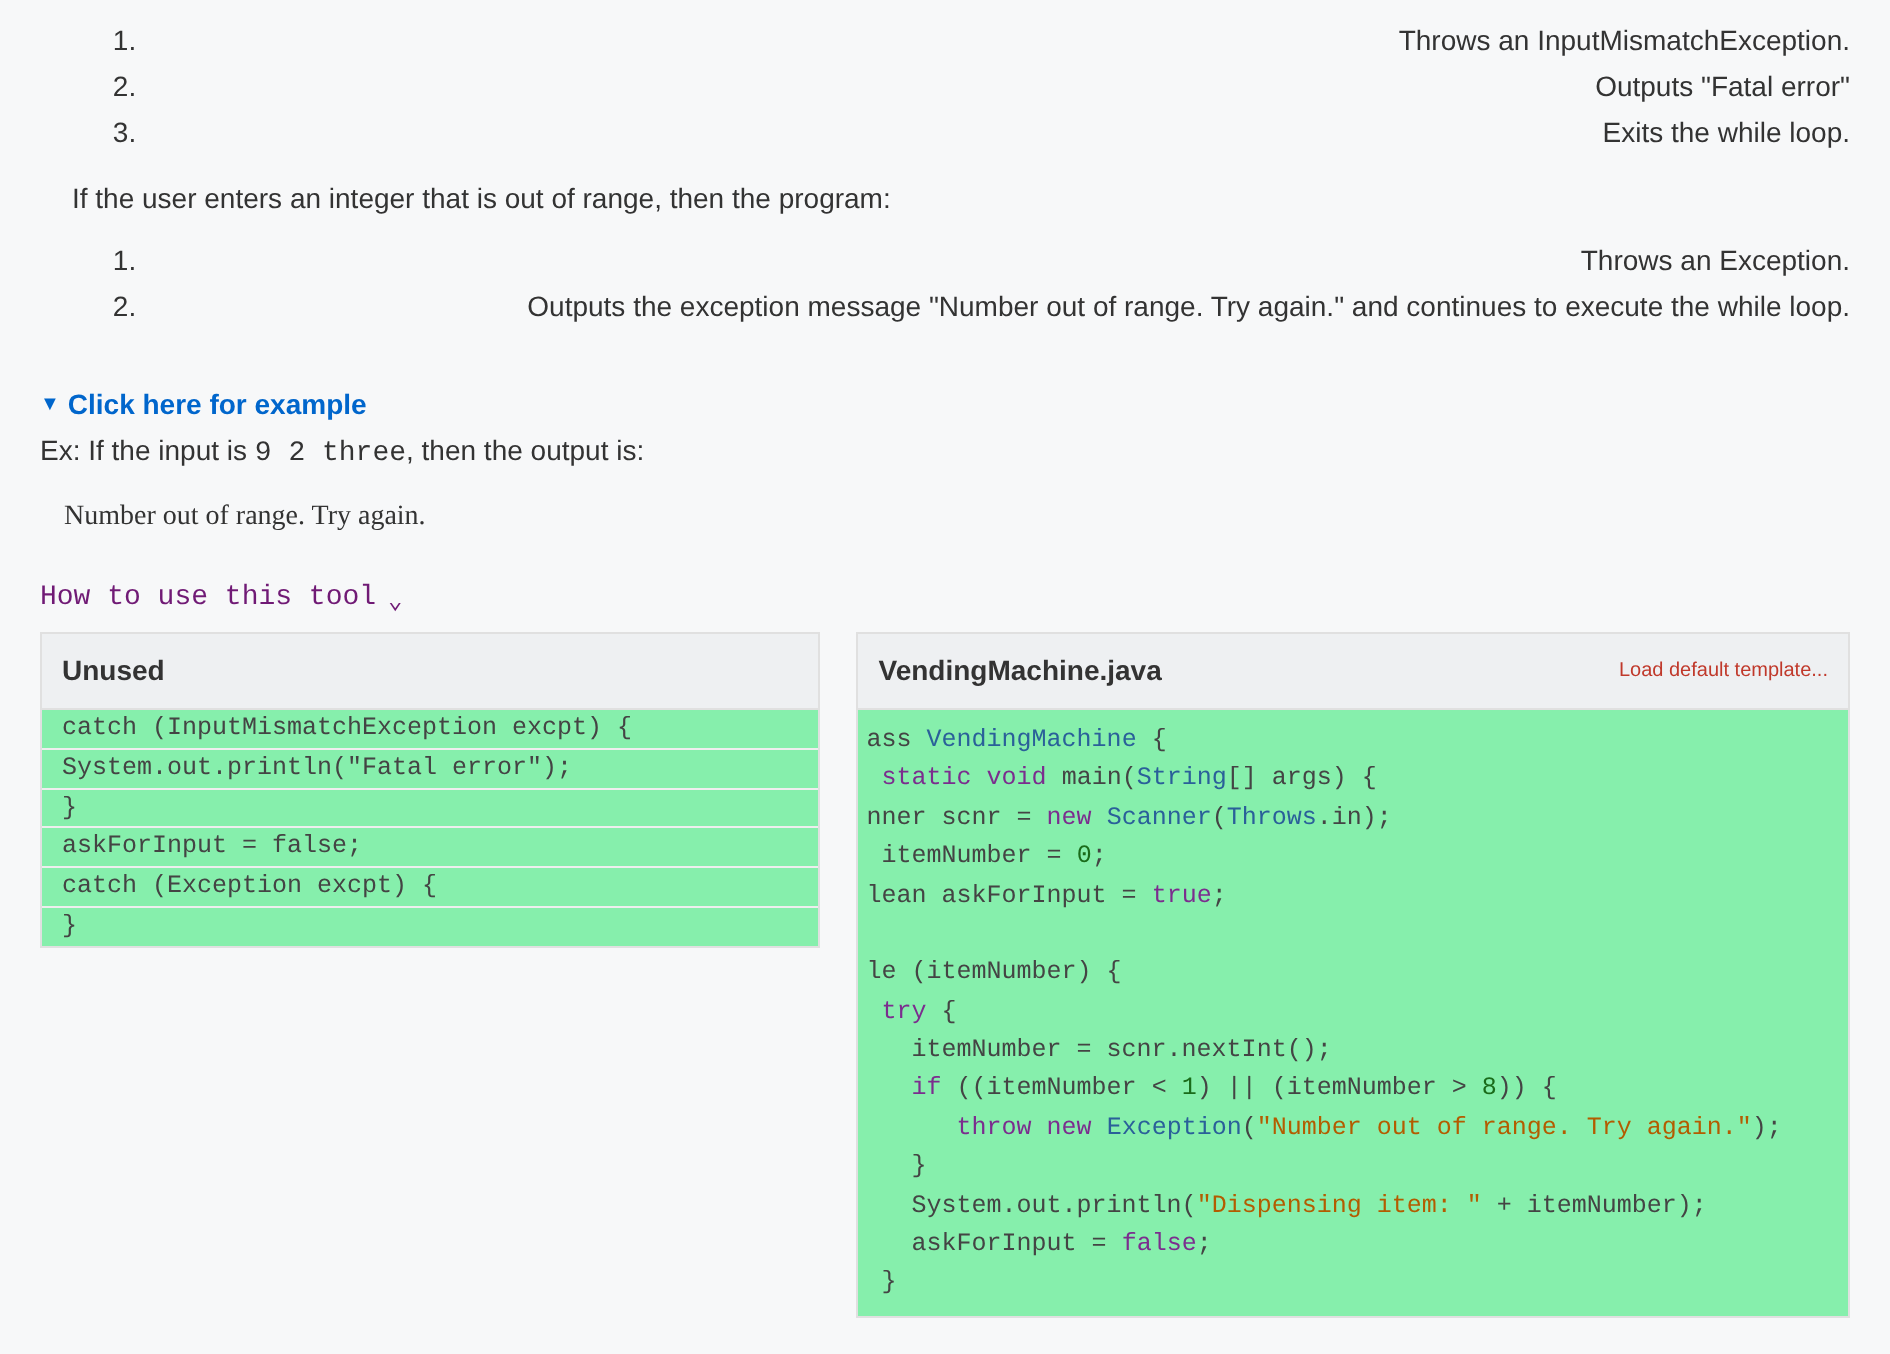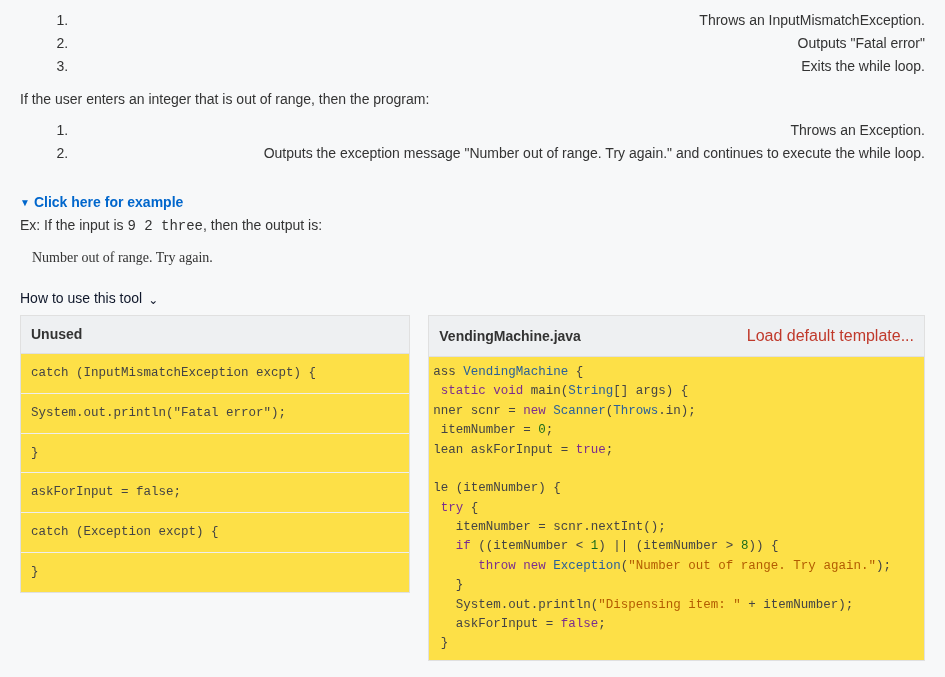--- a/index.html
+++ b/index.html
@@ -9,21 +9,21 @@
     color: #333;
     background: #f7f8f9;
     width: 945px;
     height: 677px;
     overflow: hidden;
     padding: 10px 20px 0 20px;
   }
   .content { line-height: 1.5; }
   ol { margin-left: 52px; margin-bottom: 12px; }
   ol li { margin-bottom: 2px; text-align: right; }
-  .para { margin: 8px 0 10px 0; }
+  .para { margin: 8px 0 10px 16px; }
   .click-example {
     color: #0066cc;
     font-weight: bold;
     cursor: pointer;
     display: inline-flex;
     align-items: center;
     margin-top: 16px;
   }
   .click-example .tri {
     display: inline-block;
@@ -32,54 +32,55 @@
   }
   .ex-line { margin: 2px 0 10px 0; }
   code, .mono { font-family: "Courier New", Courier, monospace; text-align: right; }
   .output-block { font-family: Liberation Serif, serif; margin: 8px 0 10px 12px; }
   .how-to-use {
     margin-top: 6px;
     padding-top: 4px;
     cursor: pointer;
     display: inline-flex;
     align-items: flex-end;
-    color: #0f172a;
+    color: #701a75;
+    font-family: Liberation Mono, monospace;
   }
   .how-to-use .chev { margin-left: 6px; font-size: 12px; }
   .panels {
     display: flex;
     gap: 18px;
     margin-top: 6px;
     align-items: flex-start;
   }
   .panel-left, .panel-right {
-    background: #fde047;
+    background: #86efac;
     border: 1px solid #e0e0e0;
   }
   .panel-left { width: 44%; }
   .panel-right { width: 56%; position: relative; }
   .panel-header {
     background: #eef0f2;
     padding: 8px 10px;
     font-weight: bold;
     border-bottom: 1px solid #e0e0e0;
     display: flex;
     justify-content: space-between;
     align-items: center;
   }
   .load-template {
     color: #c0392b;
     font-weight: normal;
-    font-size: 16px;
+    font-size: 10px;
     cursor: pointer;
   }
   .code-row {
     font-family: "Courier New", Courier, monospace;
     font-size: 12.5px;
-    padding: 10px 10px;
+    padding: 0 10px;
     border-bottom: 1px solid #eee;
     color: #444;
     white-space: pre;
     cursor: grab;
   }
   .code-row:last-child { border-bottom: none; }
   .code-body {
     font-family: "Courier New", Courier, monospace;
     font-size: 12.5px;
     padding: 6px 4px 6px 4px;

